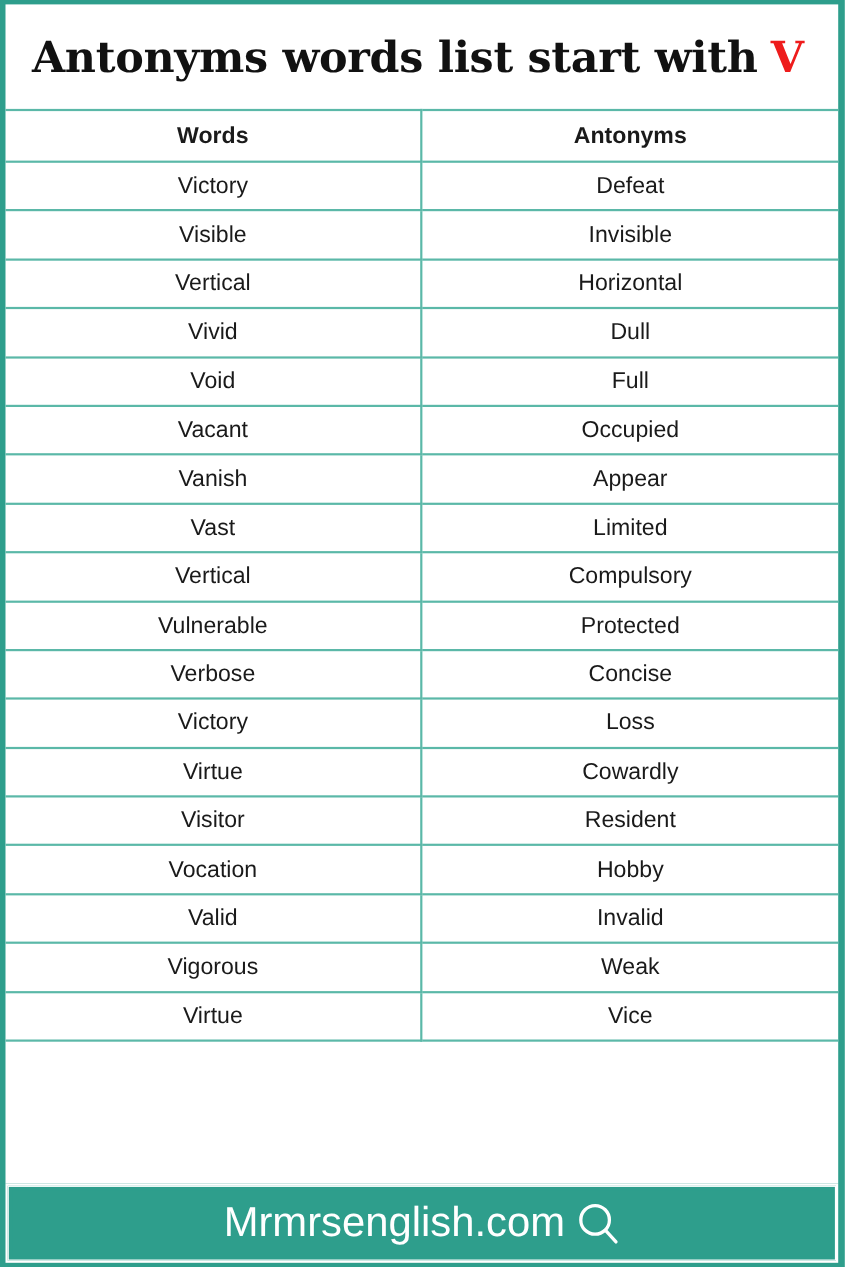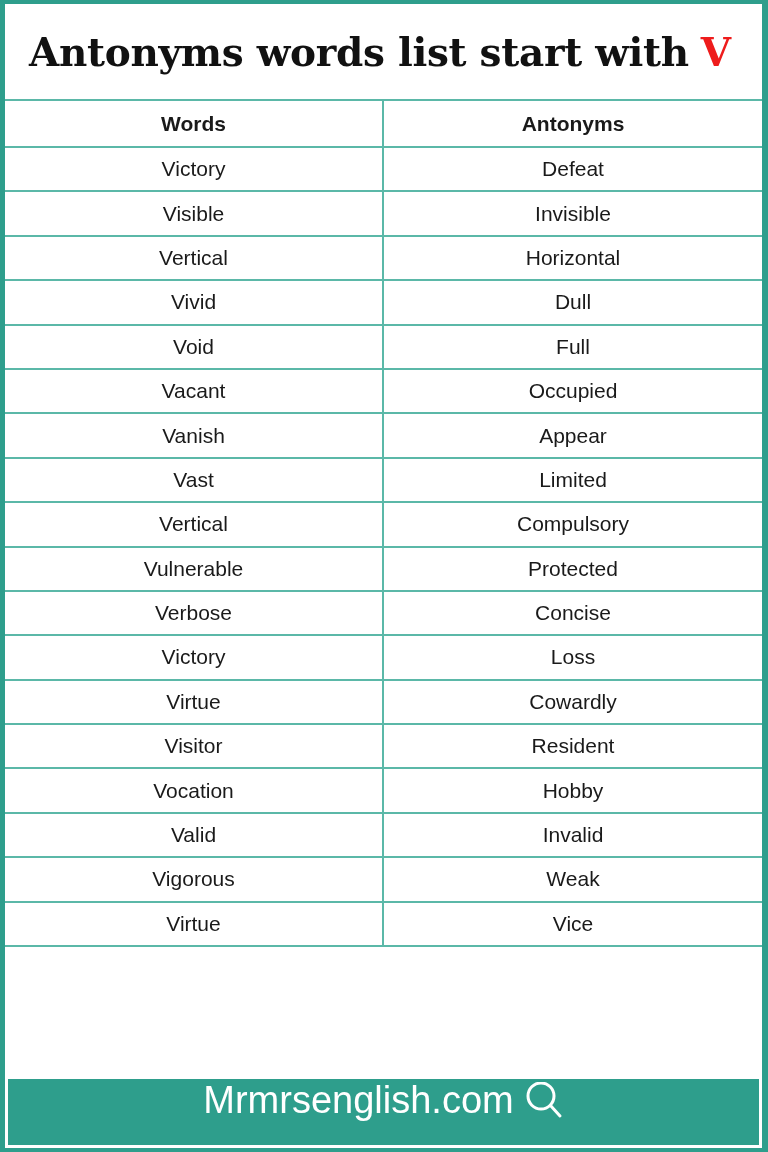--- a/index.html
+++ b/index.html
@@ -66,21 +66,21 @@
       box-sizing: border-box;
       padding: 2px;
     }
     .footer-inner {
       width: 100%; height: 100%;
       background: #2e9e8c;
       border: 1px solid #ffffff;
       outline: 2px solid #2e9e8c;
       outline-offset: -4px;
       box-sizing: border-box;
-      display: flex; align-items: flex-start; justify-content: center;
+      display: flex; align-items: center; justify-content: center;
       color: #ffffff;
       font-size: 38px;
       gap: 10px;
     }
     .footer-inner svg { display: block; }
   </style>
 </head>
 <body>
 
 <div class="sheet">

